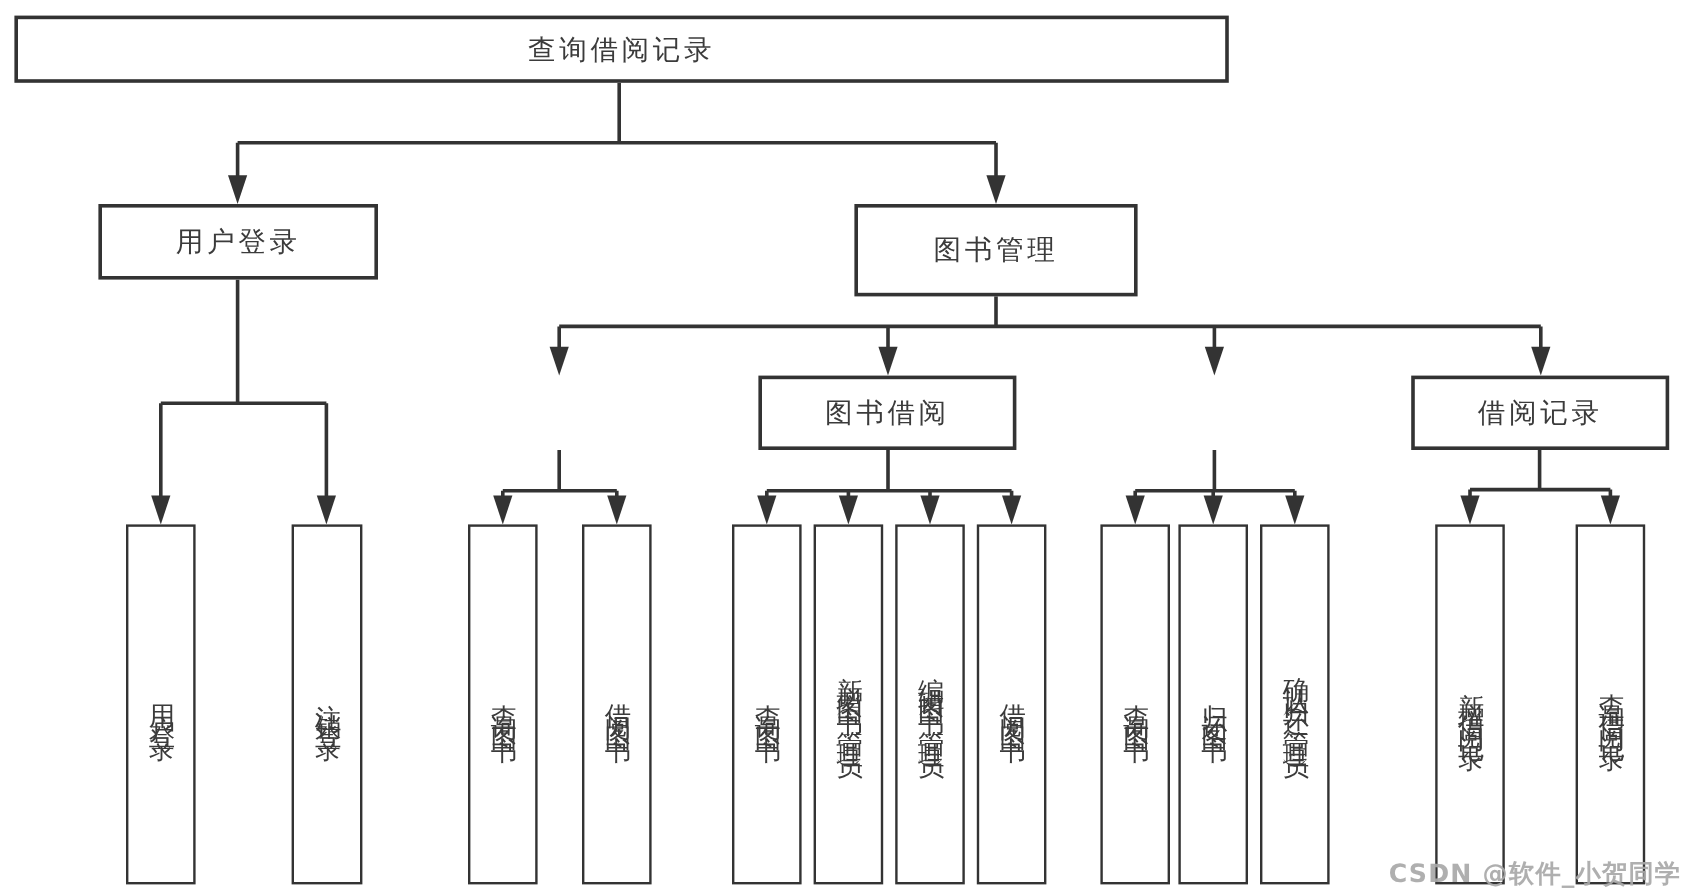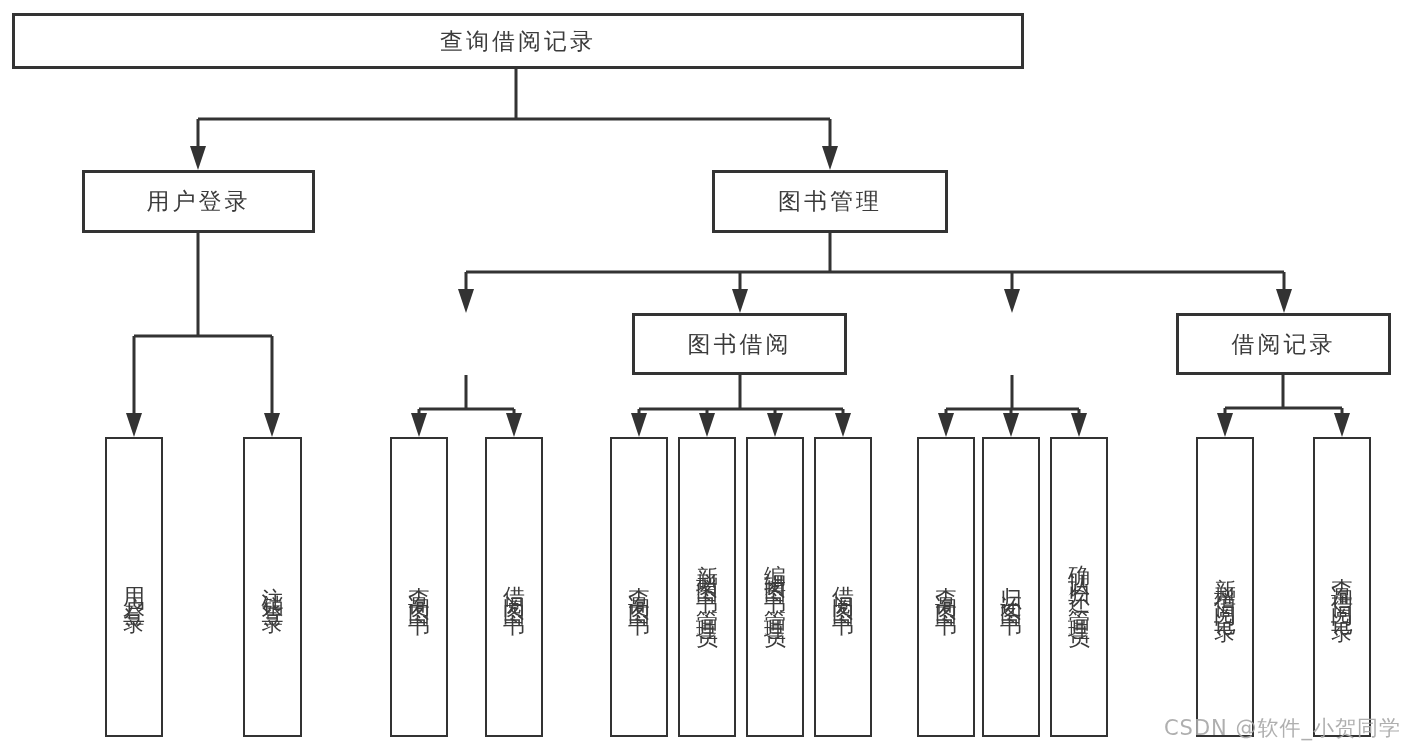--- a/index.html
+++ b/index.html
@@ -49,20 +49,21 @@
   }
   .watermark {
     position: absolute;
     right: 4px;
     bottom: 5px;
     font-size: 21px;
     color: rgba(168, 168, 168, 0.92);
     letter-spacing: 1px;
     z-index: 10;
     white-space: nowrap;
+    font-weight: bold;
   }
 </style>
 </head>
 <body>
 
 <div class="stage">
 
   <svg class="connectors" viewBox="0 0 1405 747" xmlns="http://www.w3.org/2000/svg">
 
     <path d="M516,69 L516,119 M198,119 L830,119 M198,119 L198,150 M830,119 L830,150"></path>
@@ -99,21 +100,21 @@
     <polygon points="1334,413 1350,413 1342,437"></polygon>
   </svg>
 
   <div class="node" style="left:12px; top:13px; width:1012px; height:56px;">
     <span>查询借阅记录</span>
   </div>
 
   <div class="node" style="left:82px; top:170px; width:233px; height:63px;">
     <span>用户登录</span>
   </div>
-  <div class="node" style="left:712px; top:170px; width:236px; height:63px;">
+  <div class="node" style="left:712px; top:170px; width:236px; height:77px;">
     <span>图书管理</span>
   </div>
 
   <div class="node" style="left:632px; top:313px; width:215px; height:62px;font-family:Liberation Serif, serif;">
     <span>图书借阅</span>
   </div>
   <div class="node" style="left:1176px; top:313px; width:215px; height:62px;">
     <span>借阅记录</span>
   </div>
 

